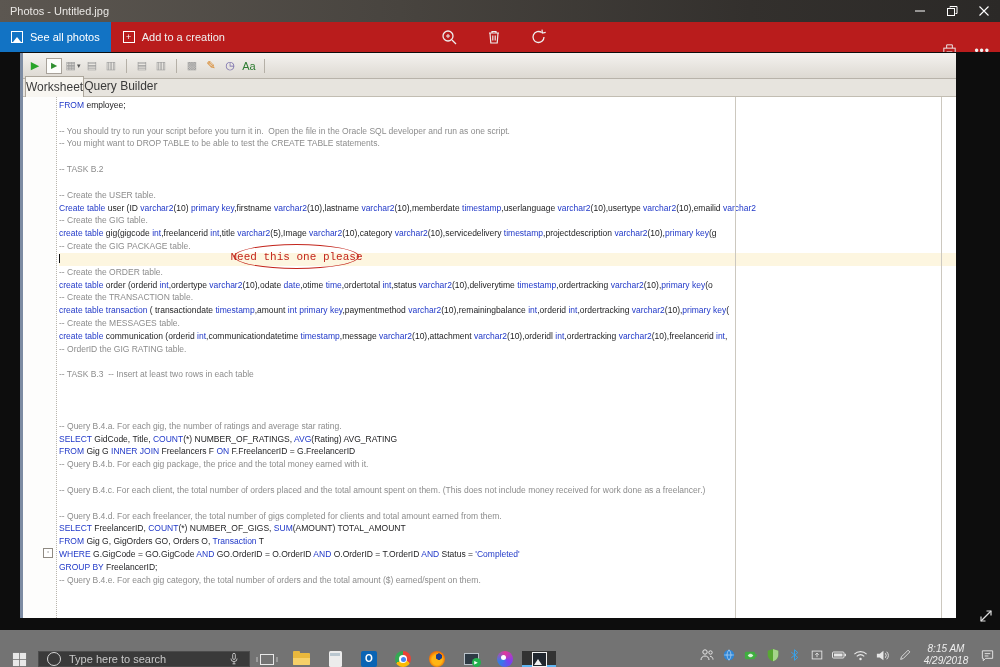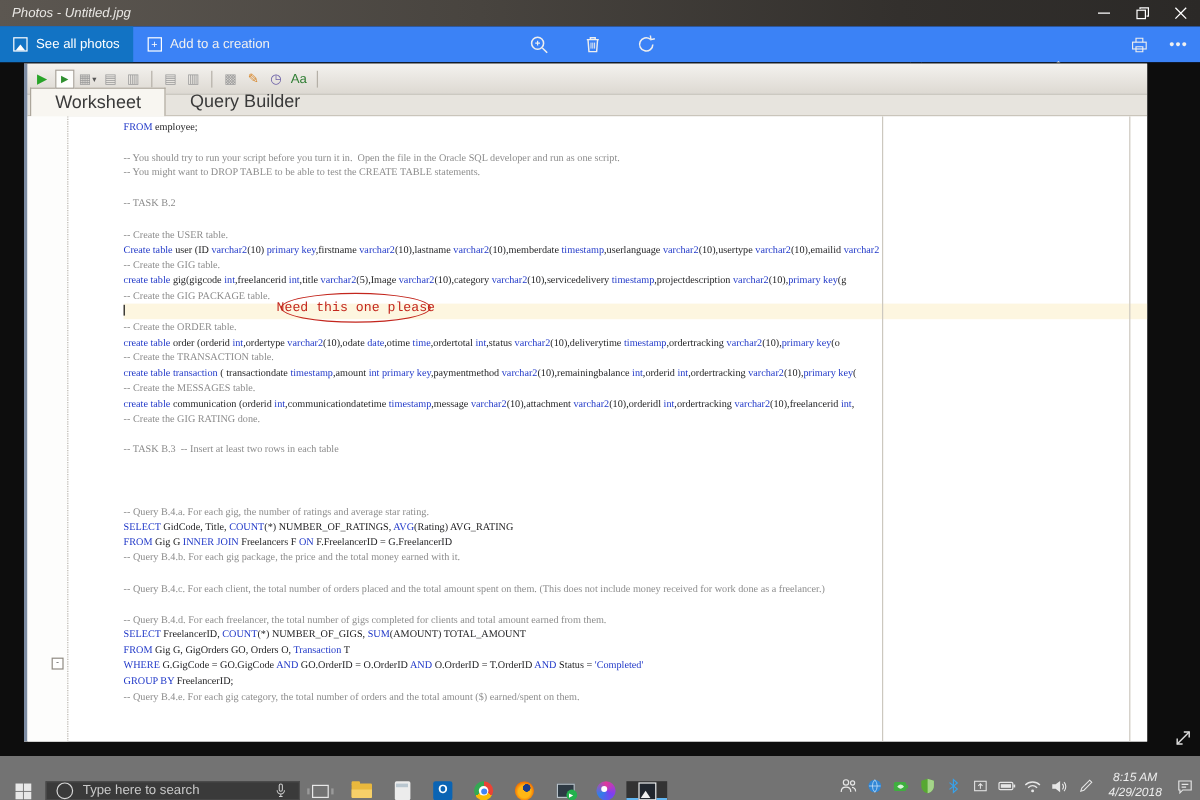--- a/index.html
+++ b/index.html
@@ -1,27 +1,27 @@
 <!DOCTYPE html>
 <html style="--kw: #2038c8; --cm: #8c8c8c; --str: #2038c8; --txt: #1d1d1f; --hl: #fdf6e0; --annot: #c3261d; --accent: #1273c4; --underline: #61b6f2;"><head>
 <meta charset="utf-8">
 <style>
   html,body{margin:0;padding:0;background:#000;}
   body{width:1000px;height:667px;overflow:hidden;font-family:"Liberation Sans",sans-serif;position:relative;}
   .screen{width:1000px;height:667px;display:flex;flex-direction:column;}
 
   
   .titlebar{height:22px;flex:0 0 22px;display:flex;align-items:center;
-    background:linear-gradient(90deg,#5c5751 0%,#48443f 40%,#33302d 75%,#2b2927 100%);font-style:italic;}
+    background:linear-gradient(90deg,#5c5751 0%,#48443f 40%,#33302d 75%,#2b2927 100%);}
   .title{font-size:11px;color:#e9e7e4;padding-left:10px;}
   .win-controls{margin-left:auto;display:flex;height:22px;}
   .wc{width:32px;height:22px;display:flex;align-items:center;justify-content:center;cursor:default;}
 
   
-  .commandbar{height:30px;flex:0 0 30px;background:#3b82f6;display:flex;align-items:center;position:relative;}
+  .commandbar{height:30px;flex:0 0 30px;background:#b91c1c;display:flex;align-items:flex-start;position:relative;}
   .btn-see-all{display:flex;align-items:center;gap:7px;background:var(--accent,#1273c4);color:#fff;height:30px;padding:0 11px;font-size:11px;}
   .btn-add-creation{display:flex;align-items:center;gap:7px;color:#f0f0f0;height:30px;padding:0 12px;font-size:11px;}
   .mini-box{width:12px;height:12px;border:1.2px solid #fff;position:relative;box-sizing:border-box;}
   .mini-box .mtn{position:absolute;left:1px;bottom:0;width:0;height:0;border-left:4px solid transparent;border-right:4px solid transparent;border-bottom:5px solid #fff;}
   .mini-box .plus{position:absolute;left:0;top:-1px;width:100%;text-align:center;color:#fff;font-size:9px;line-height:12px;}
   .cb-center{position:absolute;left:440px;top:0;height:30px;display:flex;align-items:center;gap:27px;}
   .cb-right{margin-left:auto;display:flex;align-items:center;gap:16px;padding-right:10px;}
   .cb-item{display:flex;align-items:center;gap:6px;color:#f0f0f0;font-size:11px;margin-top:41px;}
   .cb-ic{display:flex;align-items:center;justify-content:center;}
   .more-dots{color:#f0f0f0;font-size:12px;letter-spacing:1px;}
@@ -32,30 +32,30 @@
   .photo-left{width:3px;background:#7d8ca3;flex:0 0 3px;}
   .photo-main{flex:1;display:flex;flex-direction:column;min-width:0;}
 
   .sd-toolbar{height:25px;flex:0 0 25px;background:linear-gradient(#f4f2ef,#ddd9d2);border-bottom:1px solid #b8b3aa;display:flex;align-items:center;gap:3px;padding-left:4px;}
   .sd-icon{width:16px;height:16px;display:flex;align-items:center;justify-content:center;font-size:11px;position:relative;}
   .sd-icon.boxed{width:14px;height:14px;border:1px solid #a8a29a;background:#fdfdfb;font-size:8px;}
   .sd-icon .dd{font-size:7px;color:#555;margin-left:1px;}
   .sd-sep{width:1px;height:14px;background:#b5b0a7;margin:0 4px;}
 
   .sd-tabs{height:17px;flex:0 0 17px;background:#e7e4de;border-bottom:1px solid #c2bdb2;display:flex;align-items:flex-end;padding-left:2px;}
-  .sd-tab{font-size:15px;color:#3a3a3a;padding:3px 20px 3px;box-sizing:border-box;}
+  .sd-tab{font-size:12px;color:#3a3a3a;padding:3px 0 3px;box-sizing:border-box;}
   .sd-tab.active{background:#f8f6f1;border:1px solid #aca69b;border-bottom:none;margin-bottom:-1px;}
 
   .sd-editor{flex:1;display:flex;background:#fff;position:relative;}
   .gutter{width:33px;flex:0 0 33px;background:#fdfdfc;border-right:1px dotted #b9b5ad;}
   .grow{height:12.83px;position:relative;}
   .fold{position:absolute;right:3px;top:2px;width:8px;height:8px;border:1px solid #8f8a82;background:#fff;color:#444;
     font:7px/7px "DejaVu Sans Mono",monospace;text-align:center;box-sizing:content-box;}
   .code{flex:1;position:relative;padding:2px 0 0 2px;min-width:0;}
-  .line{height:12.83px;line-height:12.83px;white-space:pre;font-family:Liberation Serif, serif;font-size:8.5px;margin-left:44px;}
+  .line{height:12.83px;line-height:12.83px;white-space:pre;font-family:Liberation Sans, sans-serif;font-size:8.5px;}
   .line.hl{background:var(--hl,#fdf6e0);}
   .caret{display:inline-block;width:1.3px;height:9.5px;background:#101010;vertical-align:-1.5px;}
   .tok-kw{color:var(--kw,#2038c8);}
   .tok-comment{color:var(--cm,#8c8c8c);}
   .tok-plain{color:var(--txt,#1d1d1f);}
   .tok-str{color:var(--str,#2038c8);}
   .vline{position:absolute;top:0;bottom:0;width:1px;background:#ccc8bf;}
   .vline1{left:678px;} .vline2{left:884px;}
   .annotation{position:absolute;left:177px;top:147px;width:125px;height:25px;border:1.8px solid var(--annot,#c3261d);
     border-radius:50%;display:flex;align-items:center;justify-content:center;z-index:5;box-sizing:border-box;font-family:Liberation Mono, monospace;}
@@ -306,21 +306,21 @@
               <div class="line"><span class="tok-comment">-- Create the GIG table.</span></div>
               <div class="line"><span class="tok-kw">create</span><span class="tok-plain"> </span><span class="tok-kw">table</span><span class="tok-plain"> </span><span class="tok-plain">gig</span><span class="tok-plain">(</span><span class="tok-plain">gigcode</span><span class="tok-plain"> </span><span class="tok-kw">int</span><span class="tok-plain">,</span><span class="tok-plain">freelancerid</span><span class="tok-plain"> </span><span class="tok-kw">int</span><span class="tok-plain">,</span><span class="tok-plain">title</span><span class="tok-plain"> </span><span class="tok-kw">varchar2</span><span class="tok-plain">(5),</span><span class="tok-plain">Image</span><span class="tok-plain"> </span><span class="tok-kw">varchar2</span><span class="tok-plain">(10),</span><span class="tok-plain">category</span><span class="tok-plain"> </span><span class="tok-kw">varchar2</span><span class="tok-plain">(10),</span><span class="tok-plain">servicedelivery</span><span class="tok-plain"> </span><span class="tok-kw">timestamp</span><span class="tok-plain">,</span><span class="tok-plain">projectdescription</span><span class="tok-plain"> </span><span class="tok-kw">varchar2</span><span class="tok-plain">(10),</span><span class="tok-kw">primary</span><span class="tok-plain"> </span><span class="tok-kw">key</span><span class="tok-plain">(</span><span class="tok-plain">g</span></div>
               <div class="line"><span class="tok-comment">-- Create the GIG PACKAGE table.</span></div>
               <div class="line hl"><span class="caret"></span></div>
               <div class="line"><span class="tok-comment">-- Create the ORDER table.</span></div>
               <div class="line"><span class="tok-kw">create</span><span class="tok-plain"> </span><span class="tok-kw">table</span><span class="tok-plain"> </span><span class="tok-plain">order</span><span class="tok-plain"> (</span><span class="tok-plain">orderid</span><span class="tok-plain"> </span><span class="tok-kw">int</span><span class="tok-plain">,</span><span class="tok-plain">ordertype</span><span class="tok-plain"> </span><span class="tok-kw">varchar2</span><span class="tok-plain">(10),</span><span class="tok-plain">odate</span><span class="tok-plain"> </span><span class="tok-kw">date</span><span class="tok-plain">,</span><span class="tok-plain">otime</span><span class="tok-plain"> </span><span class="tok-kw">time</span><span class="tok-plain">,</span><span class="tok-plain">ordertotal</span><span class="tok-plain"> </span><span class="tok-kw">int</span><span class="tok-plain">,</span><span class="tok-plain">status</span><span class="tok-plain"> </span><span class="tok-kw">varchar2</span><span class="tok-plain">(10),</span><span class="tok-plain">deliverytime</span><span class="tok-plain"> </span><span class="tok-kw">timestamp</span><span class="tok-plain">,</span><span class="tok-plain">ordertracking</span><span class="tok-plain"> </span><span class="tok-kw">varchar2</span><span class="tok-plain">(10),</span><span class="tok-kw">primary</span><span class="tok-plain"> </span><span class="tok-kw">key</span><span class="tok-plain">(</span><span class="tok-plain">o</span></div>
               <div class="line"><span class="tok-comment">-- Create the TRANSACTION table.</span></div>
               <div class="line"><span class="tok-kw">create</span><span class="tok-plain"> </span><span class="tok-kw">table</span><span class="tok-plain"> </span><span class="tok-kw">transaction</span><span class="tok-plain"> ( </span><span class="tok-plain">transactiondate</span><span class="tok-plain"> </span><span class="tok-kw">timestamp</span><span class="tok-plain">,</span><span class="tok-plain">amount</span><span class="tok-plain"> </span><span class="tok-kw">int</span><span class="tok-plain"> </span><span class="tok-kw">primary</span><span class="tok-plain"> </span><span class="tok-kw">key</span><span class="tok-plain">,</span><span class="tok-plain">paymentmethod</span><span class="tok-plain"> </span><span class="tok-kw">varchar2</span><span class="tok-plain">(10),</span><span class="tok-plain">remainingbalance</span><span class="tok-plain"> </span><span class="tok-kw">int</span><span class="tok-plain">,</span><span class="tok-plain">orderid</span><span class="tok-plain"> </span><span class="tok-kw">int</span><span class="tok-plain">,</span><span class="tok-plain">ordertracking</span><span class="tok-plain"> </span><span class="tok-kw">varchar2</span><span class="tok-plain">(10),</span><span class="tok-kw">primary</span><span class="tok-plain"> </span><span class="tok-kw">key</span><span class="tok-plain">(</span></div>
               <div class="line"><span class="tok-comment">-- Create the MESSAGES table.</span></div>
               <div class="line"><span class="tok-kw">create</span><span class="tok-plain"> </span><span class="tok-kw">table</span><span class="tok-plain"> </span><span class="tok-plain">communication</span><span class="tok-plain"> (</span><span class="tok-plain">orderid</span><span class="tok-plain"> </span><span class="tok-kw">int</span><span class="tok-plain">,</span><span class="tok-plain">communicationdatetime</span><span class="tok-plain"> </span><span class="tok-kw">timestamp</span><span class="tok-plain">,</span><span class="tok-plain">message</span><span class="tok-plain"> </span><span class="tok-kw">varchar2</span><span class="tok-plain">(10),</span><span class="tok-plain">attachment</span><span class="tok-plain"> </span><span class="tok-kw">varchar2</span><span class="tok-plain">(10),</span><span class="tok-plain">orderidl</span><span class="tok-plain"> </span><span class="tok-kw">int</span><span class="tok-plain">,</span><span class="tok-plain">ordertracking</span><span class="tok-plain"> </span><span class="tok-kw">varchar2</span><span class="tok-plain">(10),</span><span class="tok-plain">freelancerid</span><span class="tok-plain"> </span><span class="tok-kw">int</span><span class="tok-plain">,</span></div>
-              <div class="line"><span class="tok-comment">-- Create the GIG RATING done.</span></div>
+              <div class="line"><span class="tok-comment">-- OrderID the GIG RATING table.</span></div>
               <div class="line"></div>
               <div class="line"><span class="tok-comment">-- TASK B.3  -- Insert at least two rows in each table</span></div>
               <div class="line"></div>
               <div class="line"></div>
               <div class="line"></div>
               <div class="line"><span class="tok-comment">-- Query B.4.a. For each gig, the number of ratings and average star rating.</span></div>
               <div class="line"><span class="tok-kw">SELECT</span><span class="tok-plain"> </span><span class="tok-plain">GidCode</span><span class="tok-plain">, </span><span class="tok-plain">Title</span><span class="tok-plain">, </span><span class="tok-kw">COUNT</span><span class="tok-plain">(*) </span><span class="tok-plain">NUMBER_OF_RATINGS</span><span class="tok-plain">, </span><span class="tok-kw">AVG</span><span class="tok-plain">(</span><span class="tok-plain">Rating</span><span class="tok-plain">) </span><span class="tok-plain">AVG_RATING</span></div>
               <div class="line"><span class="tok-kw">FROM</span><span class="tok-plain"> </span><span class="tok-plain">Gig</span><span class="tok-plain"> </span><span class="tok-plain">G</span><span class="tok-plain"> </span><span class="tok-kw">INNER</span><span class="tok-plain"> </span><span class="tok-kw">JOIN</span><span class="tok-plain"> </span><span class="tok-plain">Freelancers</span><span class="tok-plain"> </span><span class="tok-plain">F</span><span class="tok-plain"> </span><span class="tok-kw">ON</span><span class="tok-plain"> </span><span class="tok-plain">F</span><span class="tok-plain">.</span><span class="tok-plain">FreelancerID</span><span class="tok-plain"> = </span><span class="tok-plain">G</span><span class="tok-plain">.</span><span class="tok-plain">FreelancerID</span></div>
               <div class="line"><span class="tok-comment">-- Query B.4.b. For each gig package, the price and the total money earned with it.</span></div>
               <div class="line"></div>

